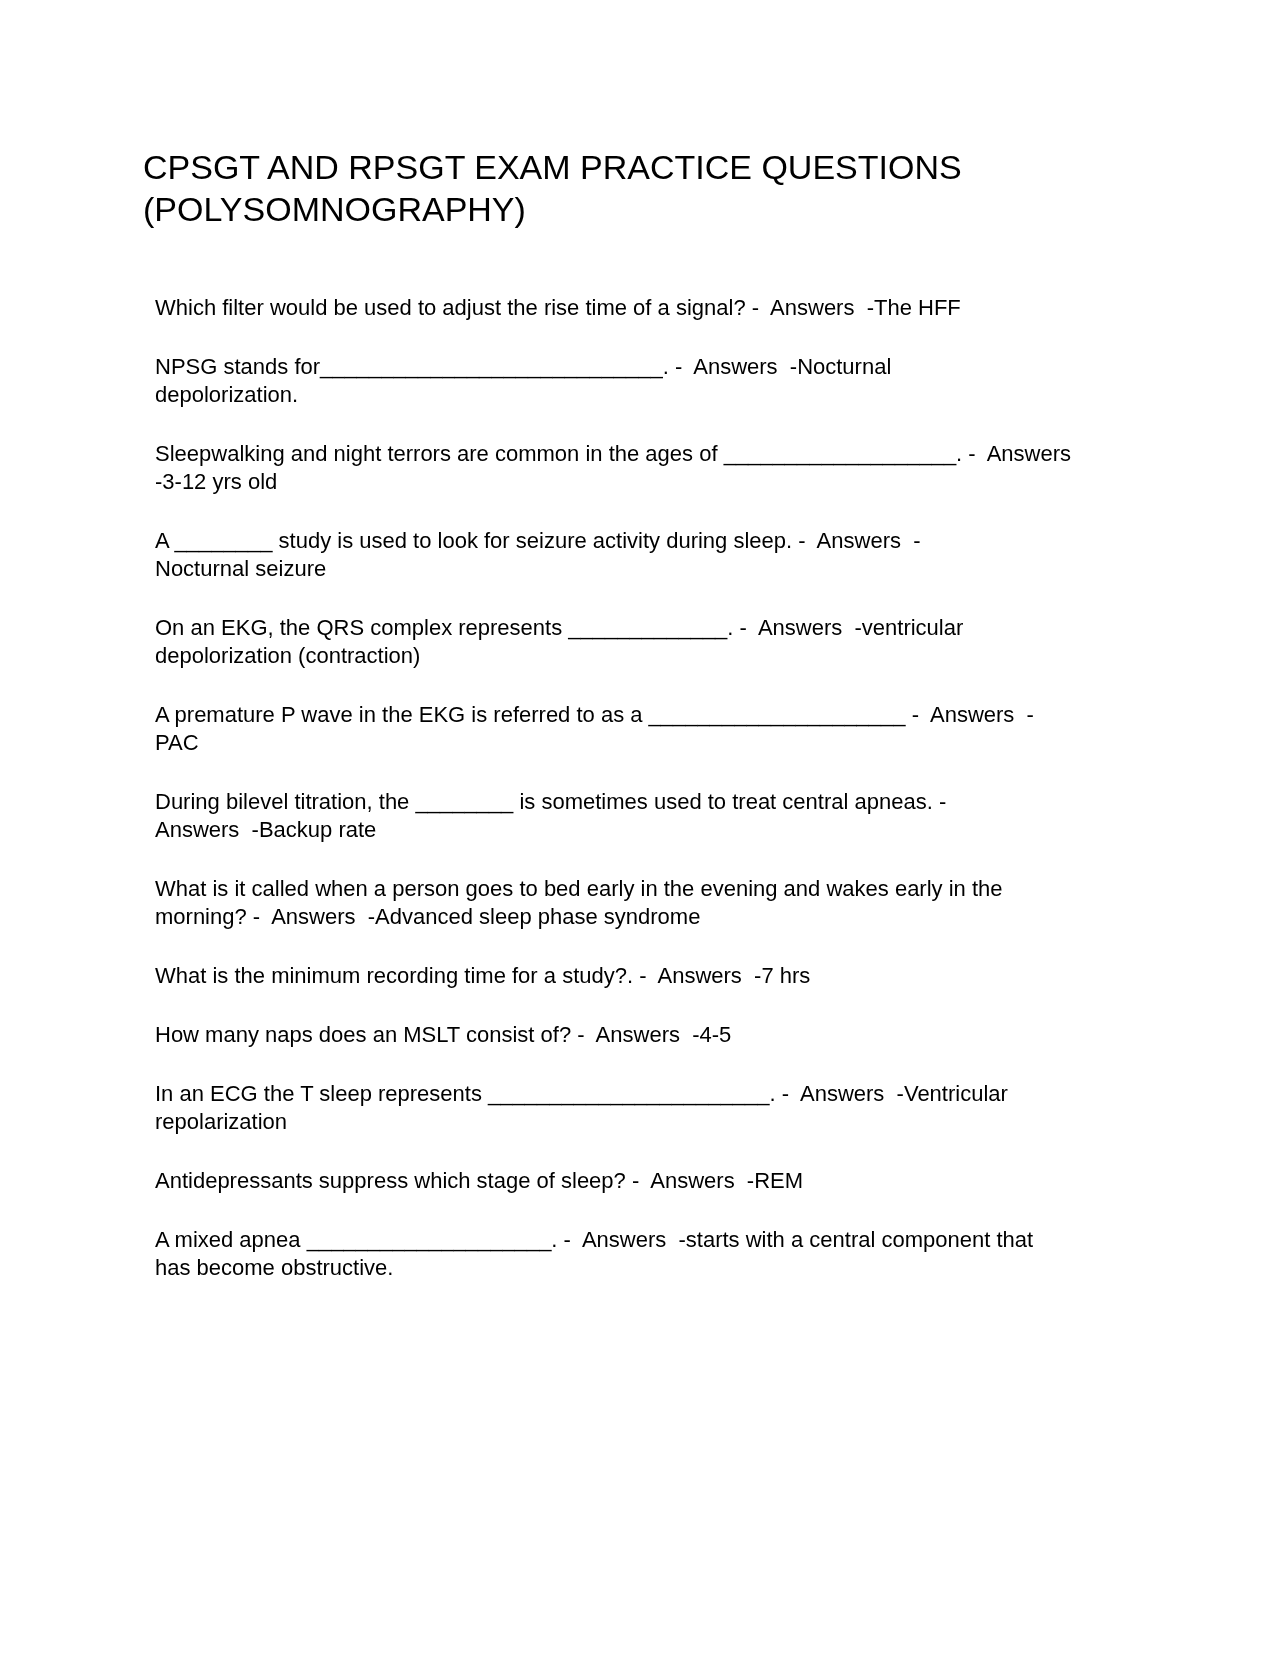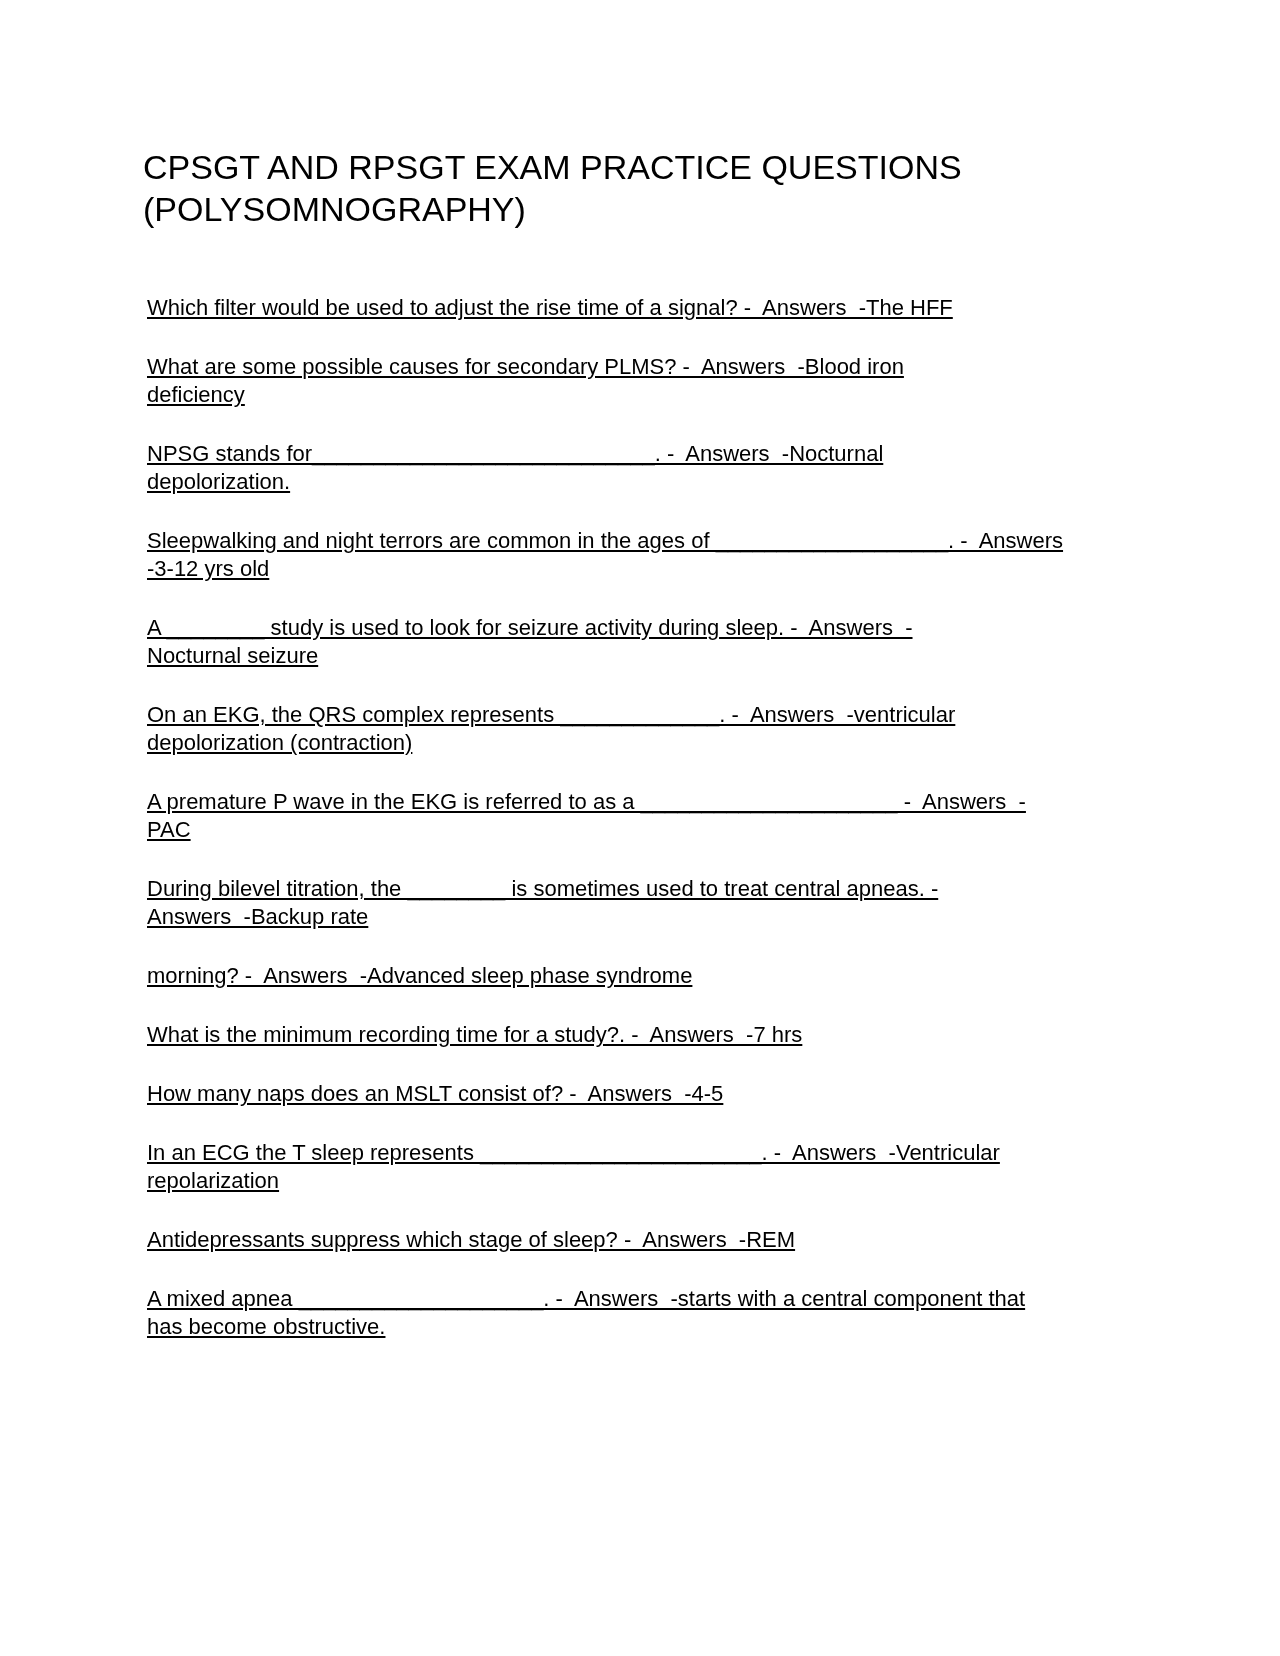--- a/index.html
+++ b/index.html
@@ -32,45 +32,40 @@
   .doc-title {
     font-size: 34px;
     line-height: 42px;
     font-weight: 400;
     margin: 0 0 64px 0;
   }
   .title-line {
     white-space: pre;
   }
   .qa-item {
-    margin: 0 0 31px 4px;
-    text-decoration: underline;
+    margin: 0 0 31px 12px;
   }
   .qa-line {
     font-size: 22px;
     line-height: 28px;
     white-space: pre;
   }
 </style>
 </head>
 <body style="background: rgb(255, 255, 255); color: rgb(0, 0, 0);">
 
 <div class="page">
   <div class="content">
     <div class="doc-title">
       <div class="title-line">CPSGT AND RPSGT EXAM PRACTICE QUESTIONS</div>
       <div class="title-line">(POLYSOMNOGRAPHY)</div>
     </div>
     <div>
         <div class="qa-item">
           <div class="qa-line">Which filter would be used to adjust the rise time of a signal? -  Answers  -The HFF</div>
-        </div>
-        <div class="qa-item">
-          <div class="qa-line">What are some possible causes for secondary PLMS? -  Answers  -Blood iron</div>
-          <div class="qa-line">deficiency</div>
         </div>
         <div class="qa-item">
           <div class="qa-line">NPSG stands for____________________________. -  Answers  -Nocturnal</div>
           <div class="qa-line">depolorization.</div>
         </div>
         <div class="qa-item">
           <div class="qa-line">Sleepwalking and night terrors are common in the ages of ___________________. -  Answers</div>
           <div class="qa-line">-3-12 yrs old</div>
         </div>
         <div class="qa-item">
@@ -83,20 +78,21 @@
         </div>
         <div class="qa-item">
           <div class="qa-line">A premature P wave in the EKG is referred to as a _____________________ -  Answers  -</div>
           <div class="qa-line">PAC</div>
         </div>
         <div class="qa-item">
           <div class="qa-line">During bilevel titration, the ________ is sometimes used to treat central apneas. -</div>
           <div class="qa-line">Answers  -Backup rate</div>
         </div>
         <div class="qa-item">
+          <div class="qa-line">What is it called when a person goes to bed early in the evening and wakes early in the</div>
           <div class="qa-line">morning? -  Answers  -Advanced sleep phase syndrome</div>
         </div>
         <div class="qa-item">
           <div class="qa-line">What is the minimum recording time for a study?. -  Answers  -7 hrs</div>
         </div>
         <div class="qa-item">
           <div class="qa-line">How many naps does an MSLT consist of? -  Answers  -4-5</div>
         </div>
         <div class="qa-item">
           <div class="qa-line">In an ECG the T sleep represents _______________________. -  Answers  -Ventricular</div>

